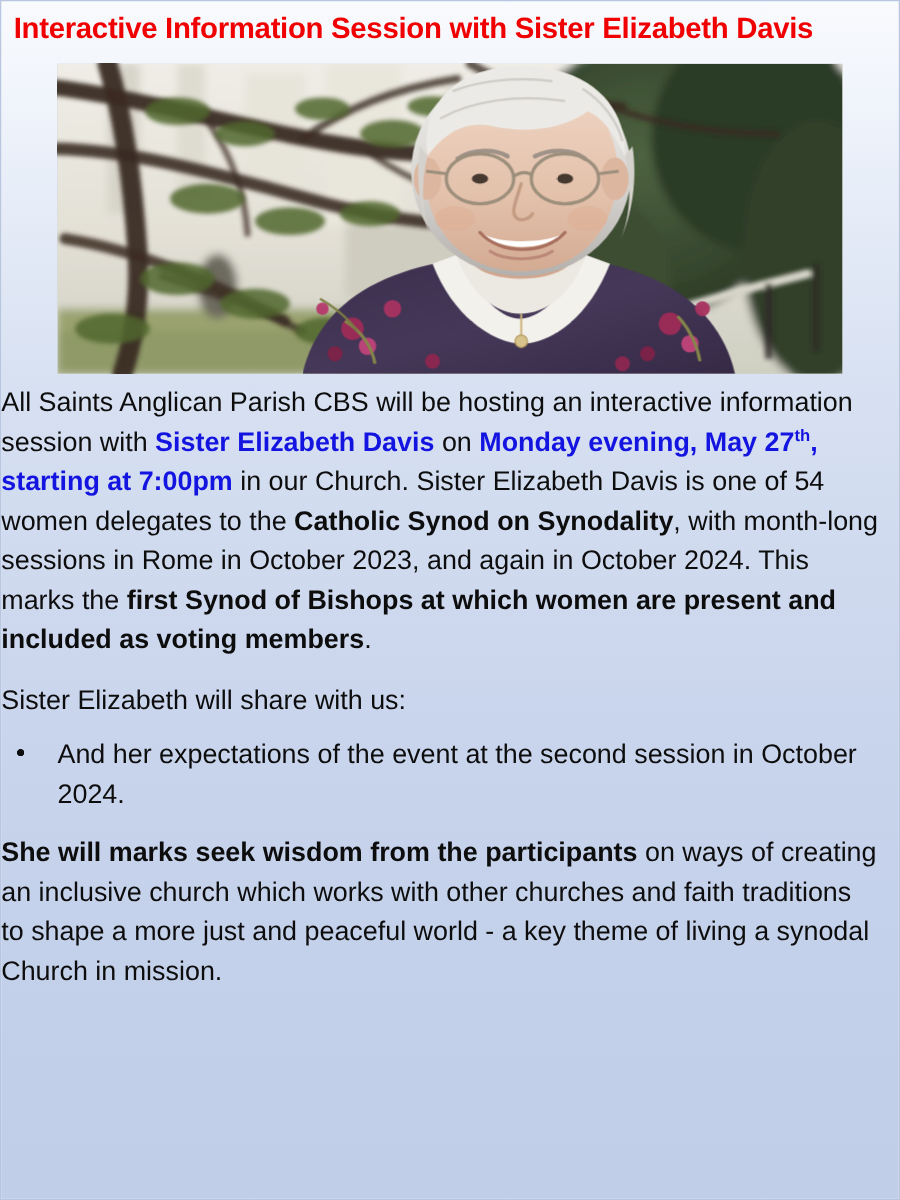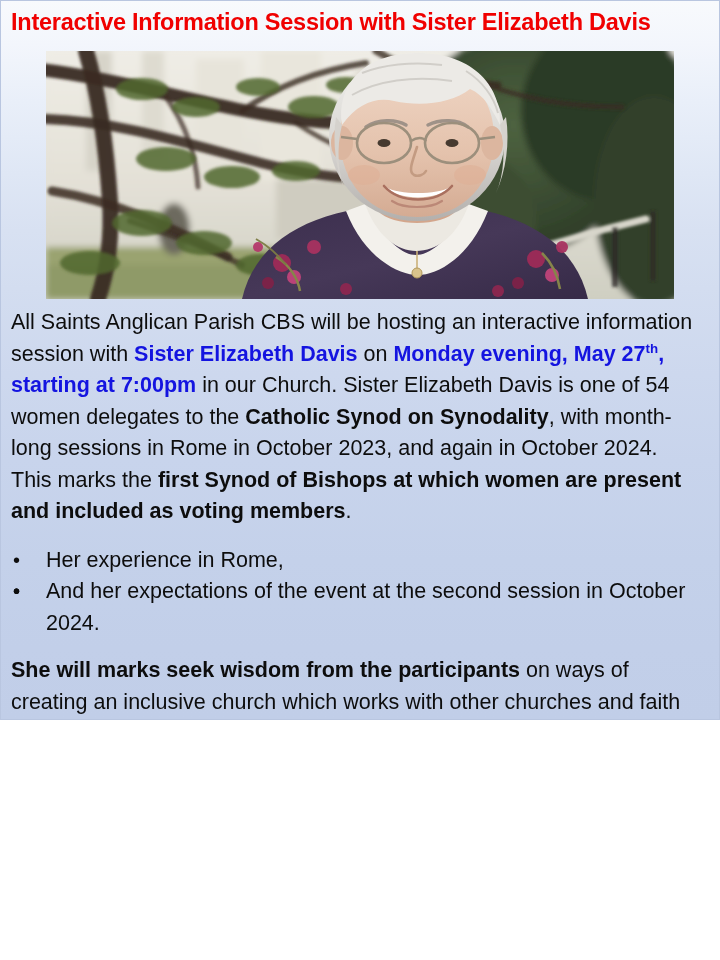--- a/index.html
+++ b/index.html
@@ -4,21 +4,21 @@
 <title>Interactive Information Session</title>
 <style>
   html, body {
     margin: 0;
     padding: 0;
     background: #ffffff;
   }
   .poster {
     position: relative;
     width: 720px;
-    height: 720px;
+    height: 960px;
     box-sizing: border-box;
     overflow: hidden;
     background: linear-gradient(to bottom,
         #f8fafd 0%,
         #f3f6fc 6%,
         #e9eff9 14%,
         #dfe7f5 24%,
         #d8e1f2 32%,
         #d3ddf0 40%,
         #cdd8ee 52%,
@@ -61,21 +61,21 @@
   .body-area {
     position: absolute;
     left: 0;
     top: 306px;
     width: 720px;
     color: #0d0d0d;
     font-size: 21.5px;
     line-height: 31.5px;
   }
   .para {
-    padding: 0 18px 0 10px;
+    padding: 0 18px 0 0;
     margin: 0 0 17px 0;
     text-align: left;
   }
   .para.tight { margin-bottom: 12px; }
   .b { font-weight: bold; }
   .blue { color: #1414e0; font-weight: bold; }
   sup {
     font-size: 0.62em;
     vertical-align: super;
     line-height: 0;
@@ -266,23 +266,24 @@
         <ellipse cx="318" cy="124" rx="16" ry="10" fill="#dfae95" opacity="0.55"></ellipse>
         <ellipse cx="424" cy="124" rx="16" ry="10" fill="#dfae95" opacity="0.55"></ellipse>
       </g>
     </svg>
   </div>
 
   <div class="body-area">
 
     <p class="para"><span>All Saints Anglican Parish CBS will be hosting an interactive information session with </span><span class="blue">Sister Elizabeth Davis</span><span> on </span><span class="blue">Monday evening, May 27</span><sup class="blue">th</sup><span class="blue">, starting at 7:00pm</span><span> in our Church.  Sister Elizabeth Davis is one of 54 women delegates to the </span><span class="b">Catholic Synod on Synodality</span><span>, with month-long sessions in Rome in October 2023, and again in October 2024.  This marks the </span><span class="b">first Synod of Bishops at which women are present and included as voting members</span><span>.</span></p>
 
+    <p class="para tight lead-in">Sister Elizabeth will share with us:</p>
 
     <ul class="bullets">
-      <li><span class="bullet-dot">•</span><span>Her experience in Rome,</span></li>
+      <li><span class="bullet-dot">•</span></li>
       <li><span class="bullet-dot">•</span></li>
       <li><span class="bullet-dot">•</span></li>
       <li><span class="bullet-dot">•</span><span>And her expectations of the event at the second session in October 2024.</span></li>
     </ul>
 
     <p class="para"><span class="b">She will marks seek wisdom from the participants</span><span> on ways of creating an inclusive church which works with other churches and faith traditions to shape a more just and peaceful world - a key theme of living a synodal Church in mission.</span></p>
   </div>
 </div>
 
 </body></html>

